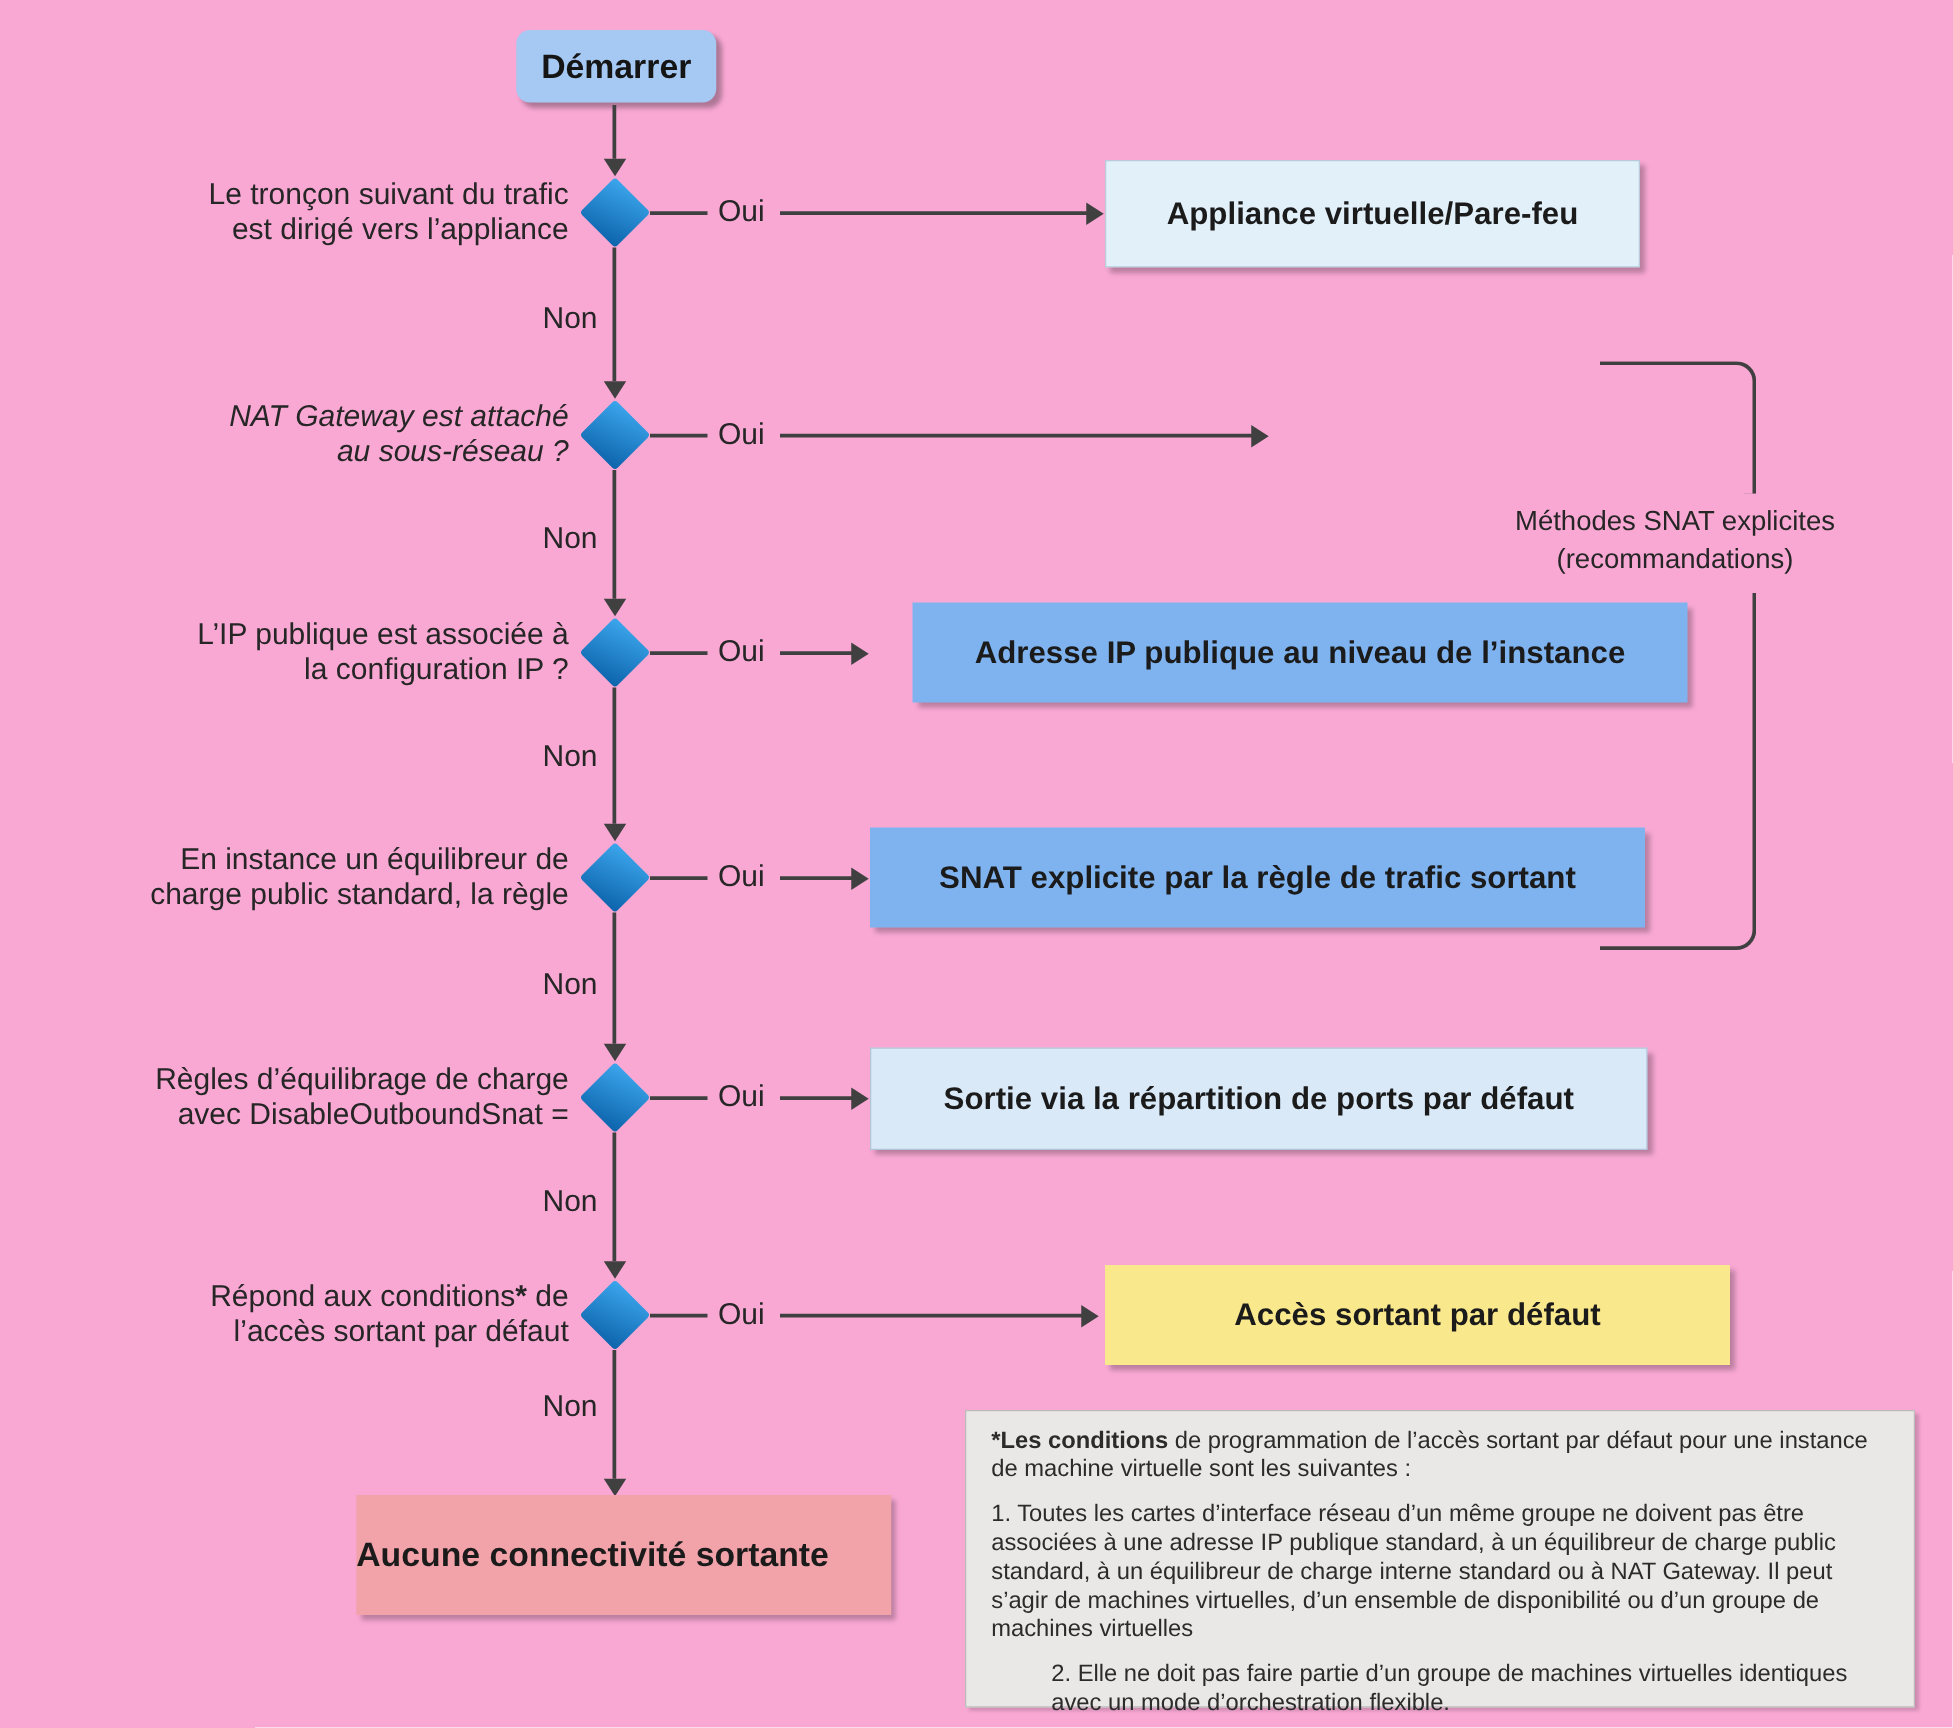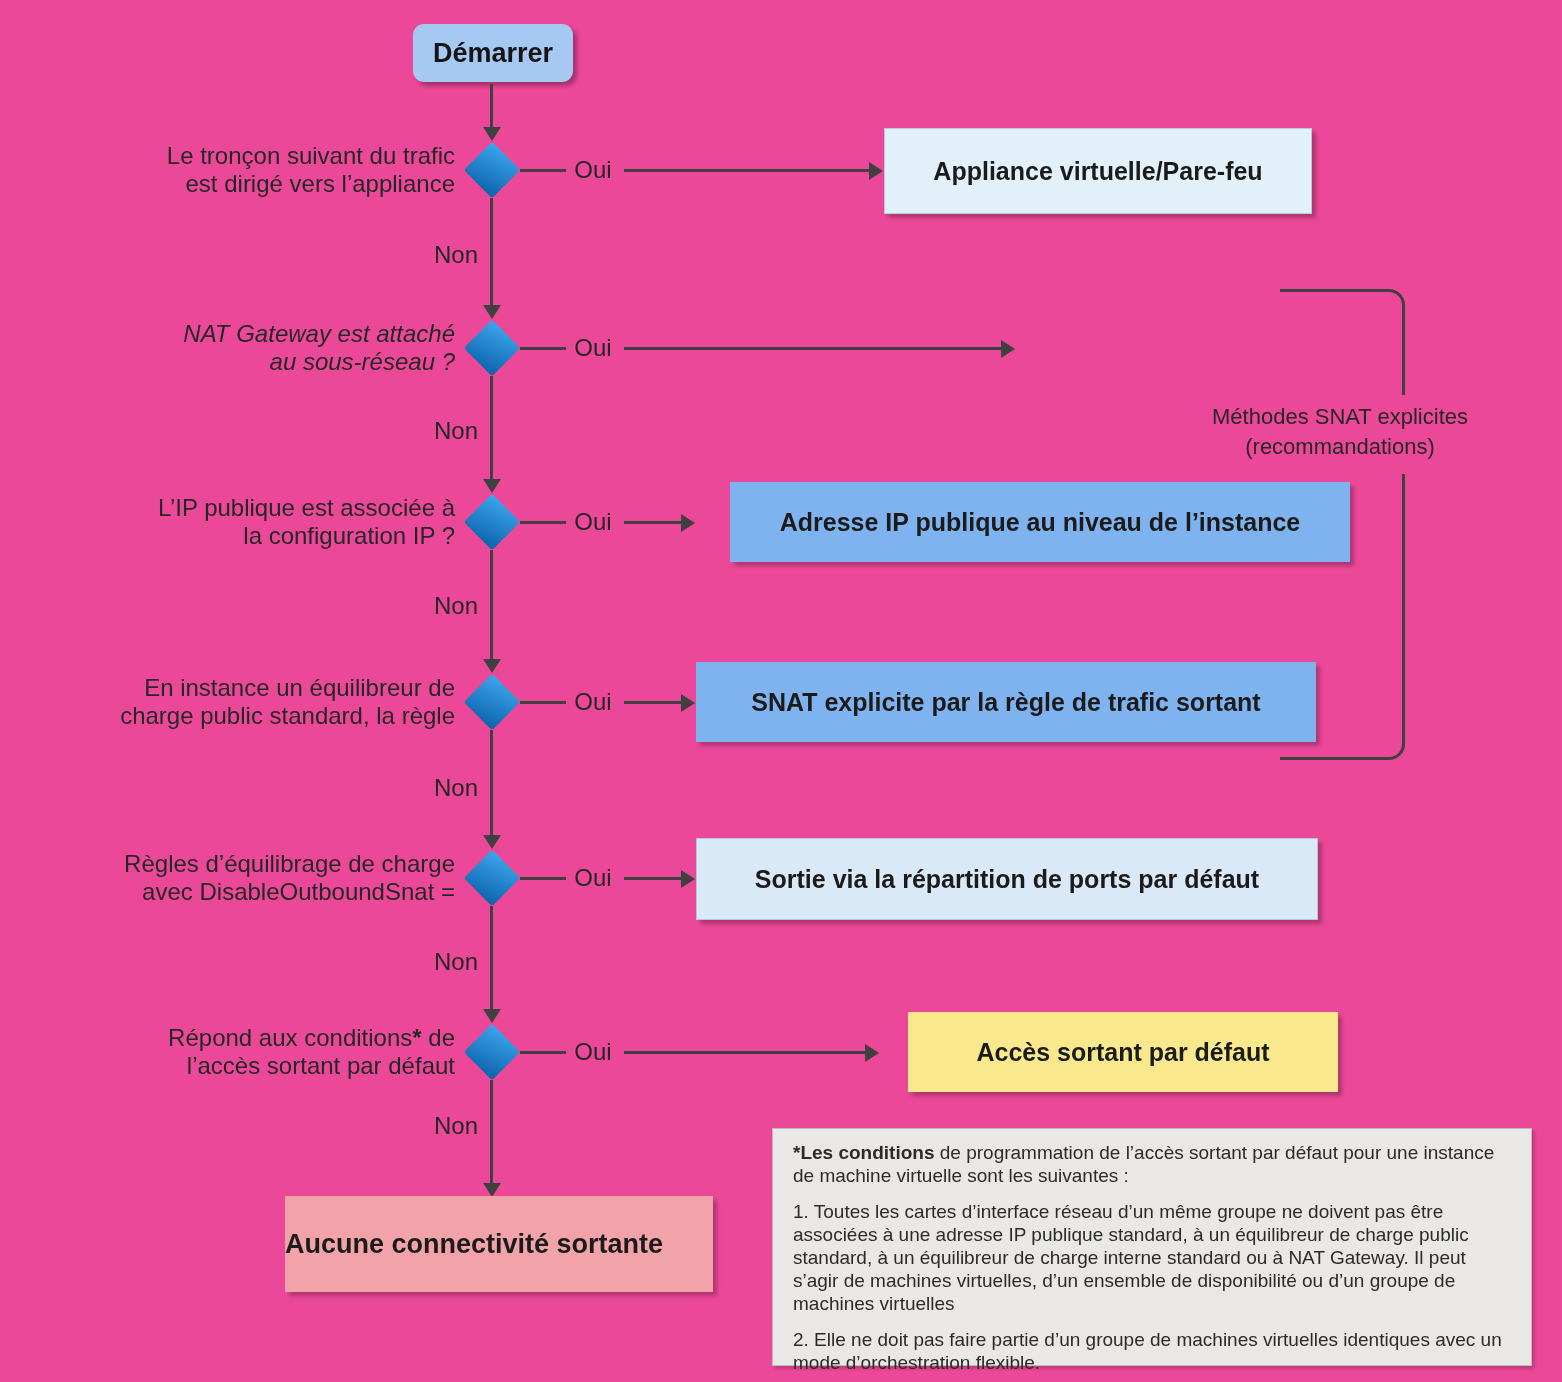--- a/index.html
+++ b/index.html
@@ -1,17 +1,17 @@
 <!DOCTYPE html>
 <html><head>
 <meta charset="utf-8">
 <style>
   html,body{margin:0;padding:0;background:#ffffff;}
   .canvas{
-    position:relative;width:1562px;height:1382px;background:#ec4899;
+    position:relative;width:1562px;height:1382px;background:#f9a8d4;
     font-family:"Liberation Sans", sans-serif;overflow:hidden;
   }
   
   .vline{position:absolute;left:490px;width:3px;background:#404040;}
   .hline{position:absolute;height:3px;background:#404040;}
   .arrow-down{position:absolute;left:483px;width:0;height:0;
     border-left:9px solid transparent;border-right:9px solid transparent;
     border-top:14px solid #404040;}
   .arrow-right{position:absolute;width:0;height:0;
     border-top:9px solid transparent;border-bottom:9px solid transparent;
@@ -44,21 +44,21 @@
   .bracket-bottom{position:absolute;left:1280px;top:474px;width:122px;height:283px;
     border-bottom:3px solid #404040;border-right:3px solid #404040;
     border-bottom-right-radius:16px;}
   .bracket-label{position:absolute;left:1192px;top:402px;width:296px;
     text-align:center;font-size:22px;line-height:30px;color:#262626;}
   
   .note{position:absolute;left:772px;top:1128px;width:760px;height:238px;
     box-sizing:border-box;background:#e9e8e6;border:1px solid #bdbcba;
     box-shadow:3px 3px 3px rgba(0,0,0,0.18);padding:12px 20px;}
   .note p{margin:0 0 13px;font-size:19px;line-height:23px;color:#2b2b2b;}
-  .note p:last-child{margin-bottom:0;}
+  .note p:last-child{margin-bottom:0;margin-left:48px;}
   .b{font-weight:bold;}
 </style>
 </head>
 <body>
 
 <div class="canvas">
 
   <div class="start" style="background: rgb(166, 201, 243);">
     <span>Démarrer</span>
   </div>
@@ -149,21 +149,21 @@
 
   <div class="diamond" style="top:1032px;"></div>
   <div class="question" style="top:1024px;">
     <span>Répond aux conditions</span><span class="b">*</span><span> de</span><br>
     <span>l’accès sortant par défaut</span>
   </div>
   <div class="hline" style="left:520px;top:1051px;width:46px;"></div>
   <div class="lbl yes" style="top:1036px;">Oui</div>
   <div class="hline" style="left:624px;top:1051px;width:242px;"></div>
   <div class="arrow-right" style="left:865px;top:1044px;"></div>
-  <div class="rbox" style="left: 908px; top: 1012px; width: 430px; height: 80px; background: rgb(250, 232, 141);">
+  <div class="rbox" style="left: 884px; top: 1012px; width: 500px; height: 80px; background: rgb(250, 232, 141);">
     <span>Accès sortant par défaut</span>
   </div>
 
   <div class="final" style="background: rgb(242, 163, 170);">
     <span>Aucune connectivité sortante</span>
   </div>
 
   <div class="bracket-top"></div>
   <div class="bracket-bottom"></div>
   <div class="bracket-label">

